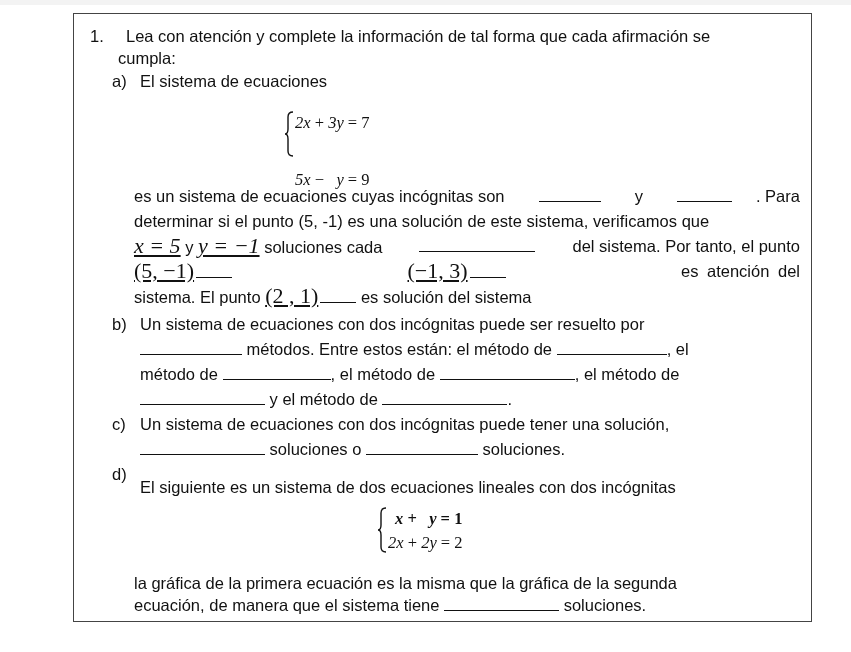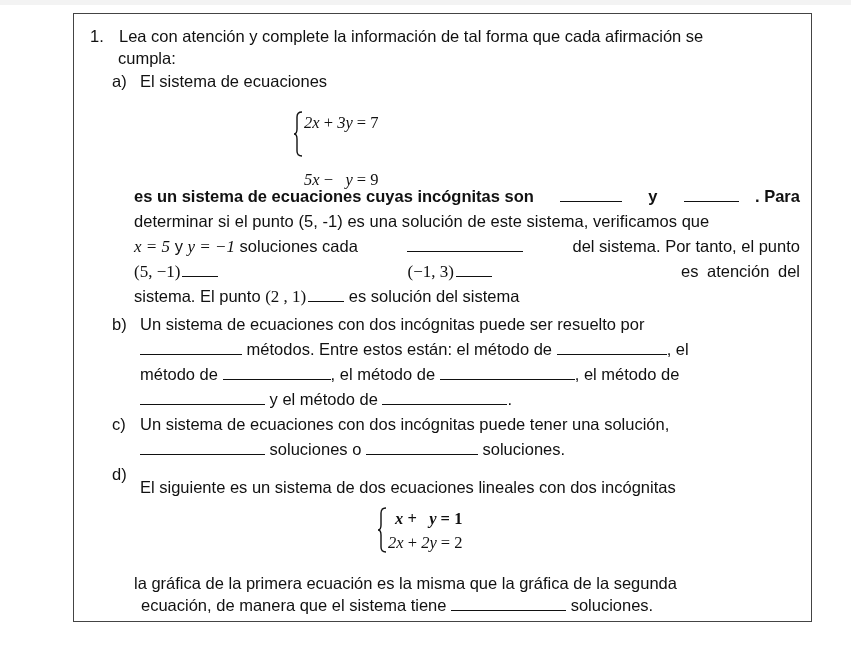--- a/index.html
+++ b/index.html
@@ -12,49 +12,49 @@
   .topband { position: absolute; left: 0; top: 0; width: 851px; height: 5px; background: #f3f3f3; }
   .box {
     position: absolute; left: 73px; top: 13px; width: 739px; height: 609px;
     border: 1.5px solid #444; box-sizing: border-box;
   }
   .line {
     position: absolute; font-size: 16.5px; line-height: 20px; white-space: nowrap;
   }
   .just { display: flex; justify-content: space-between; }
   .blank { display: inline-block; border-bottom: 1.3px solid #111; height: 15px; vertical-align: baseline; }
-  .math { font-family: "Liberation Serif", "DejaVu Serif", serif; font-size: 17px; }
+  .math { font-family: "Liberation Serif", "DejaVu Serif", serif; font-size: 22px; text-decoration: underline; }
   .mi { font-style: italic; }
   .eqsys { position: absolute; font-family: "Liberation Serif", serif; font-size: 16.5px; }
   .brace { position: absolute; left: 0; top: 0; width: 10px; height: 46px; }
   .eqrow { position: absolute; white-space: pre; line-height: 20px; }
 </style>
 </head>
 <body>
 
 <div class="topband"></div>
 
 <div class="box"></div>
 
 <div class="line" style="left:90px; top:26px;">1.</div>
-<div class="line" style="left:119px; top:26px;">Lea con atención y complete la información de tal forma que cada afirmación se</div>
+<div class="line" style="left:126px; top:26px;">Lea con atención y complete la información de tal forma que cada afirmación se</div>
 <div class="line" style="left:118px; top:48px;">cumpla:</div>
 
 <div class="line" style="left:112px; top:71px;">a)</div>
 <div class="line" style="left:140px; top:71px;">El sistema de ecuaciones</div>
 
-<div class="eqsys" style="left:293px; top:111px; width:130px; height:50px;text-decoration:underline;">
+<div class="eqsys" style="left:284px; top:111px; width:130px; height:50px;text-decoration:underline;">
   <svg class="brace" viewBox="0 0 10 46">
     <path d="M9 1 Q4 1 4 6 L4 18 Q4 23 1 23 Q4 23 4 28 L4 40 Q4 45 9 45" fill="none" stroke="#111" stroke-width="1.4"></path>
   </svg>
   <div class="eqrow" style="left:11px; top:2px;"><span class="mi">2x</span> <span>+</span> <span class="mi">3y</span> <span>=</span> <span>7</span></div>
   <div class="eqrow" style="left:11px; top:26px;margin-top:33px;"><span class="mi">5x</span> <span>−</span>   <span class="mi">y</span> <span>=</span> <span>9</span></div>
 </div>
 
-<div class="line just" style="left:134px; top:186px; width:666px;font-weight:bold;">
+<div class="line just" style="left:134px; top:186px; width:666px;">
   <span>es un sistema de ecuaciones cuyas incógnitas son</span>
   <span class="blank" style="width:62px;"></span>
   <span>y</span>
   <span class="blank" style="width:55px;"></span>
   <span style="margin-left:-10px;">. Para</span>
 </div>
 
 <div class="line" style="left:134px; top:211px; width:666px; letter-spacing:0.05px;">determinar si el punto (5, -1) es una solución de este sistema, verificamos que</div>
 
 <div class="line just" style="left:134px; top:236px; width:666px;">
@@ -111,17 +111,17 @@
 
 <div class="eqsys" style="left:377px; top:507px; width:130px; height:50px;">
   <svg class="brace" viewBox="0 0 10 46">
     <path d="M9 1 Q4 1 4 6 L4 18 Q4 23 1 23 Q4 23 4 28 L4 40 Q4 45 9 45" fill="none" stroke="#111" stroke-width="1.4"></path>
   </svg>
   <div class="eqrow" style="left:18px; top:2px;font-weight:bold;"><span class="mi">x</span> <span>+</span>   <span class="mi">y</span> <span>=</span> <span>1</span></div>
   <div class="eqrow" style="left:11px; top:26px;"><span class="mi">2x</span> <span>+</span> <span class="mi">2y</span> <span>=</span> <span>2</span></div>
 </div>
 
 <div class="line" style="left:134px; top:573px;">la gráfica de la primera ecuación es la misma que la gráfica de la segunda</div>
-<div class="line" style="left:134px; top:595px;margin-left:7px;">
+<div class="line" style="left:134px; top:595px;">
   <span>ecuación, de manera que el sistema tiene</span>
   <span class="blank" style="width:115px;"></span>
   <span>soluciones.</span>
 </div>
 
 </body></html>

